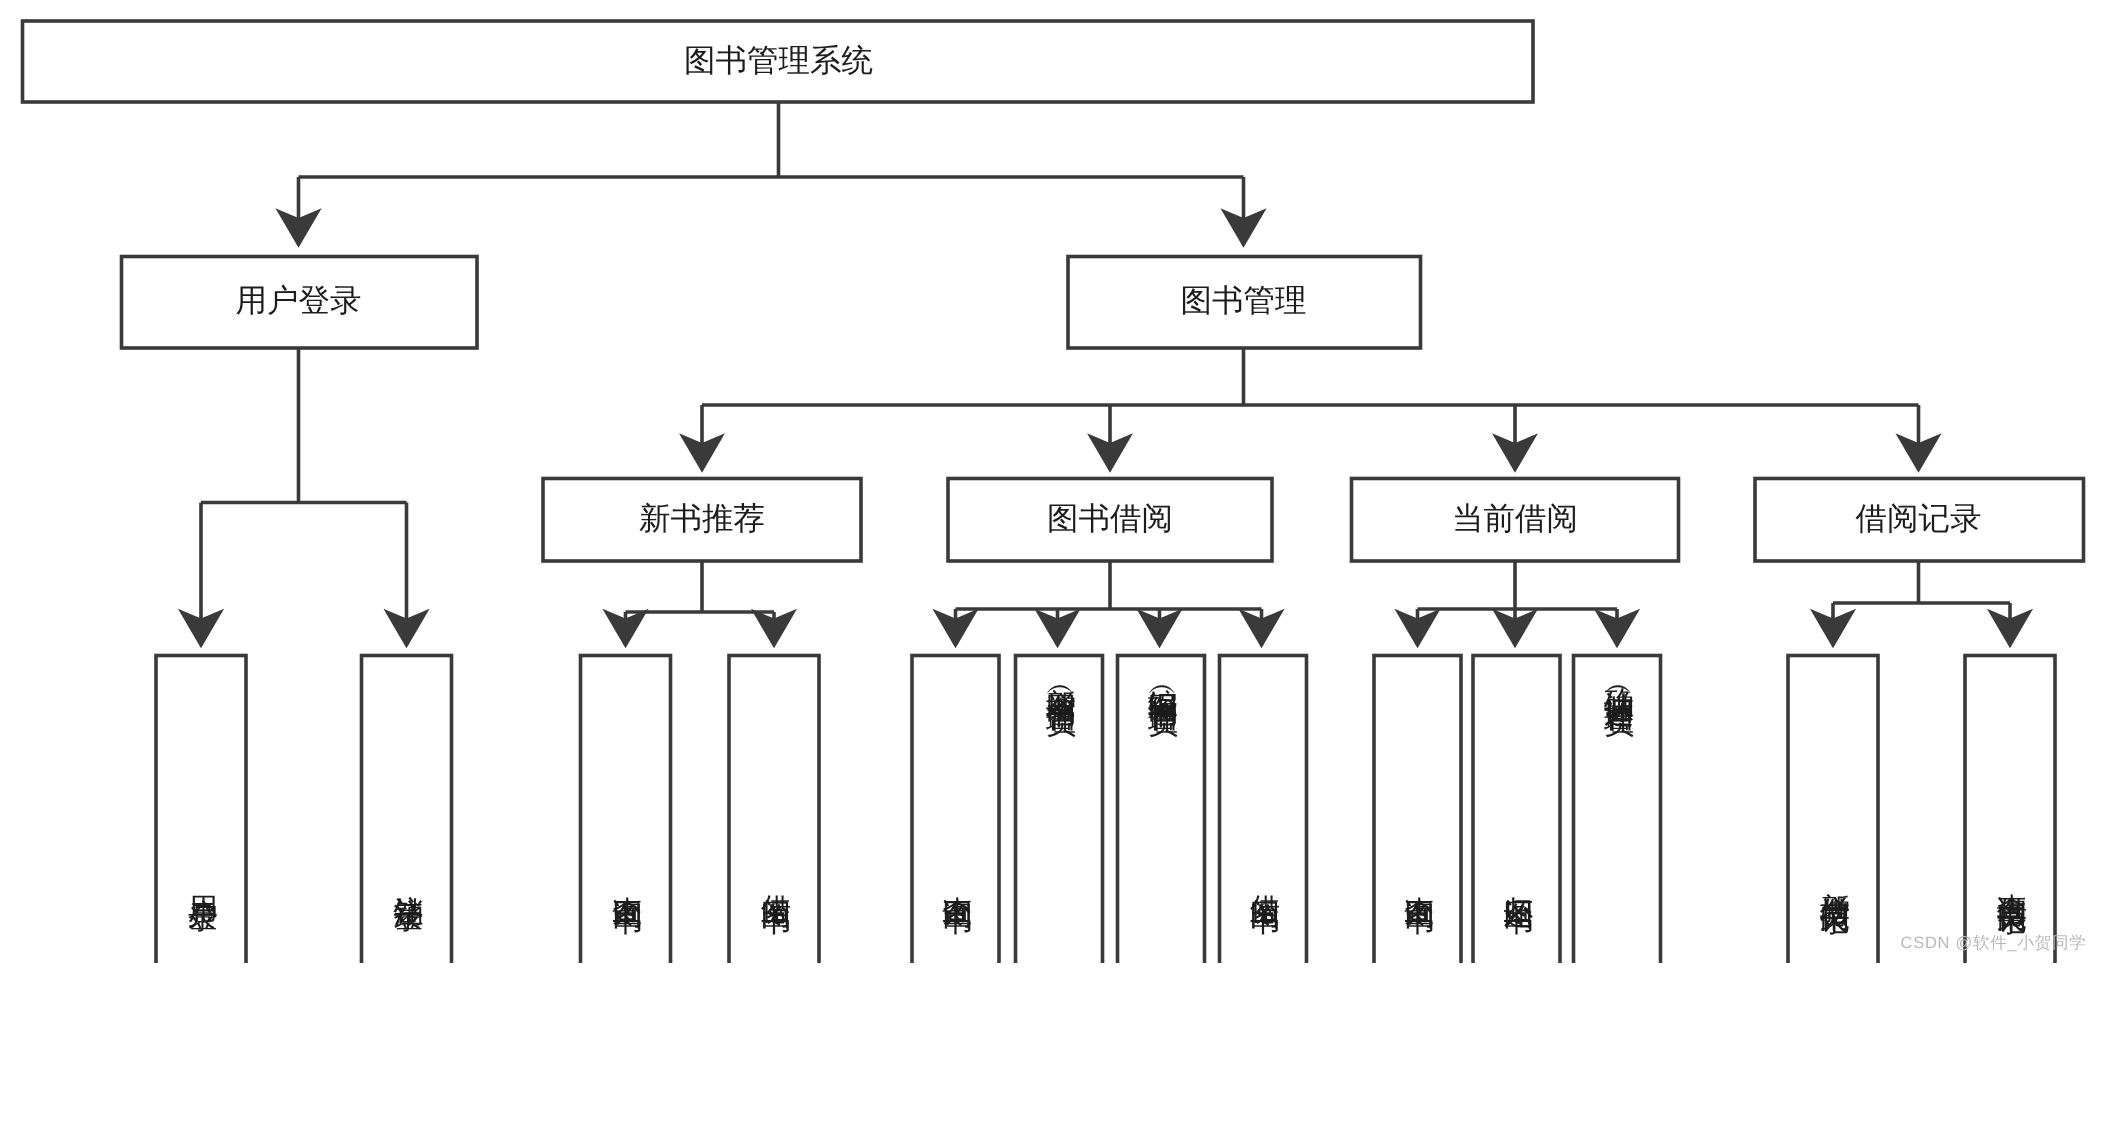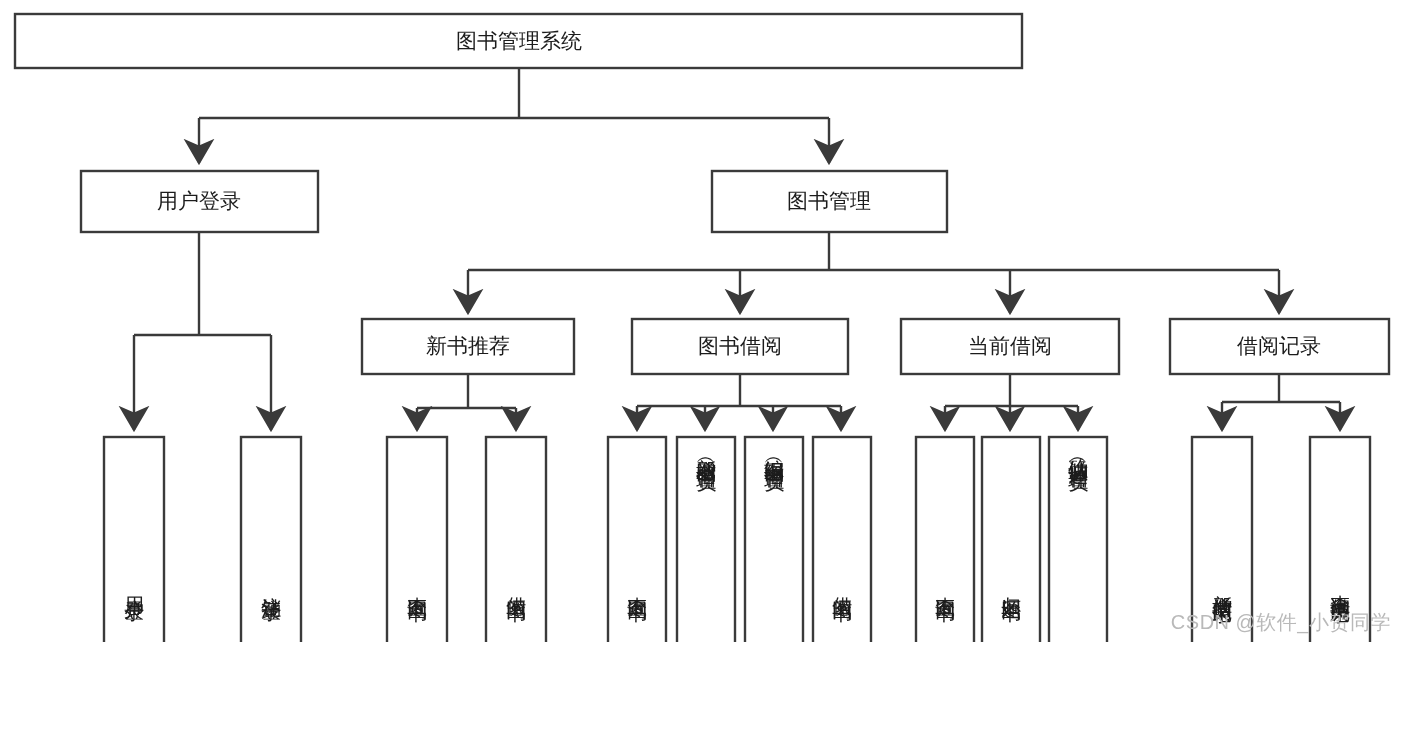--- a/index.html
+++ b/index.html
@@ -63,21 +63,21 @@
     letter-spacing: 2px;
     color: #1c1c1c;
     white-space: nowrap;
     text-align: center;
   }
   .watermark {
     position: absolute;
     right: 14px;
     bottom: 6px;
     font-family: "Liberation Sans", "DejaVu Sans", sans-serif;
-    font-size: 20px;
+    font-size: 11px;
     color: #b9b9b9;
     letter-spacing: 0.5px;
     white-space: nowrap;
     pointer-events: none;
     margin-left: 18px;
   }
 </style>
 </head>
 <body>
 

